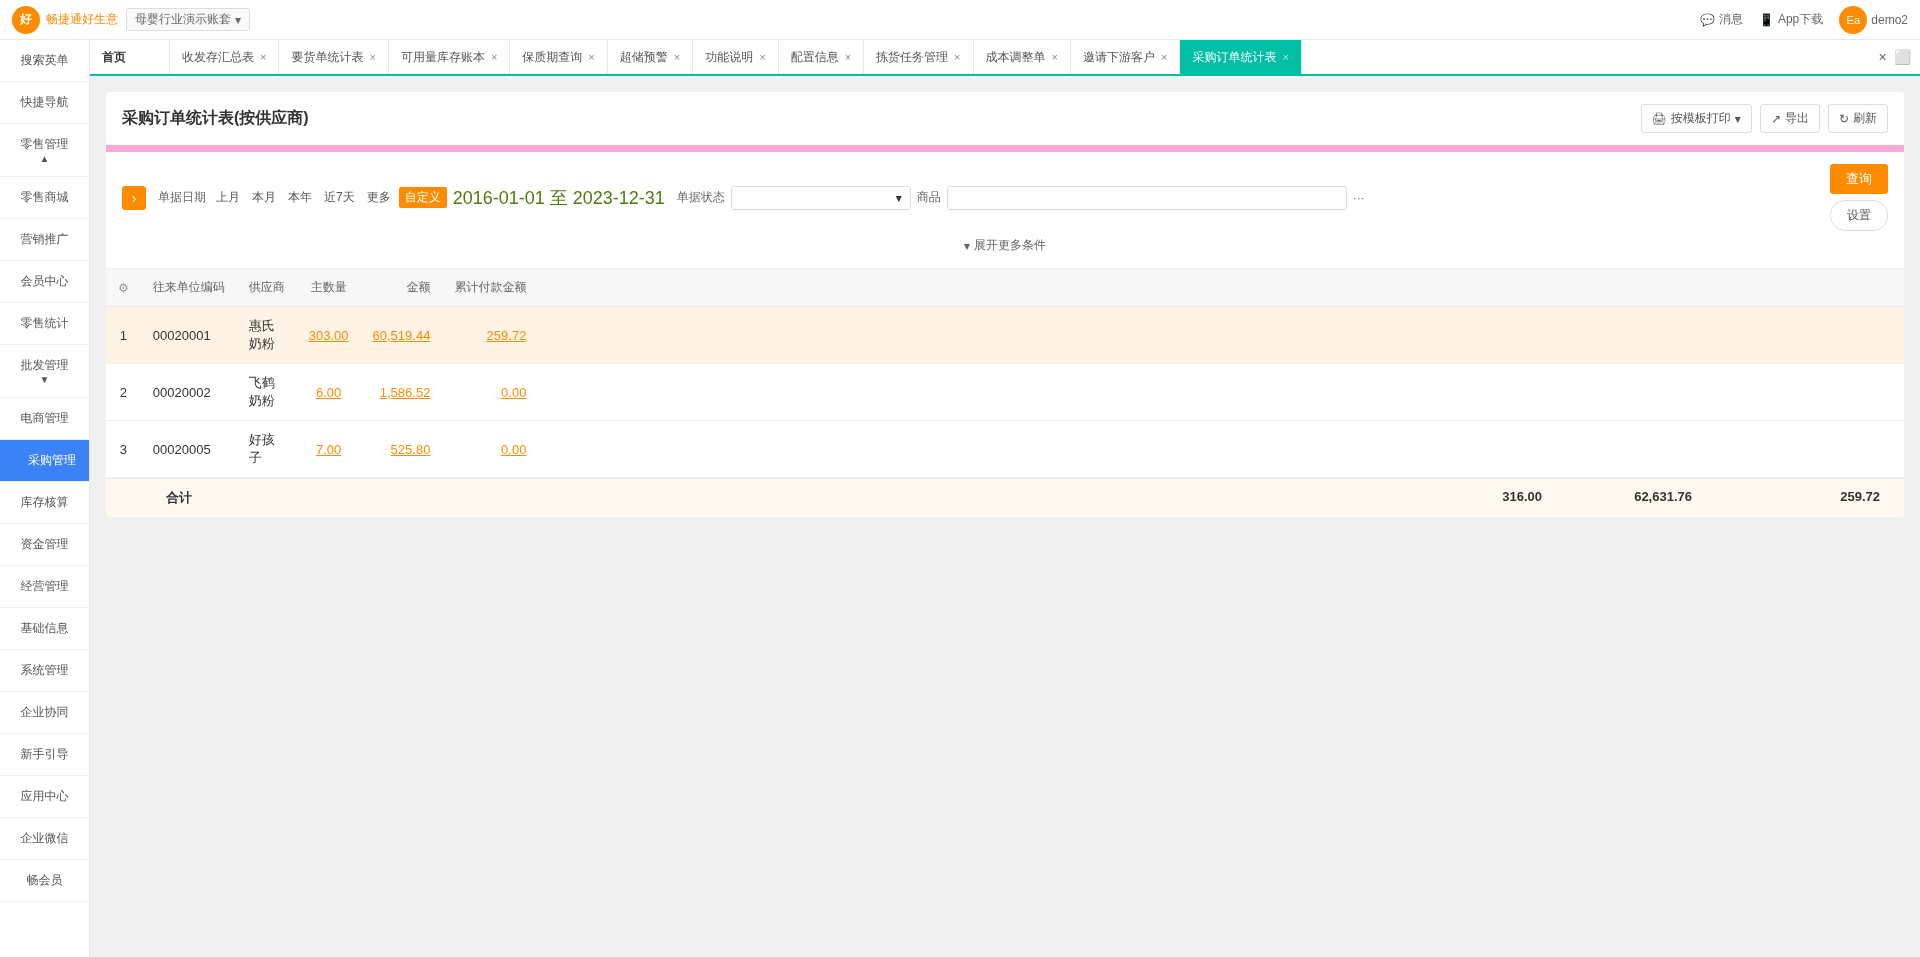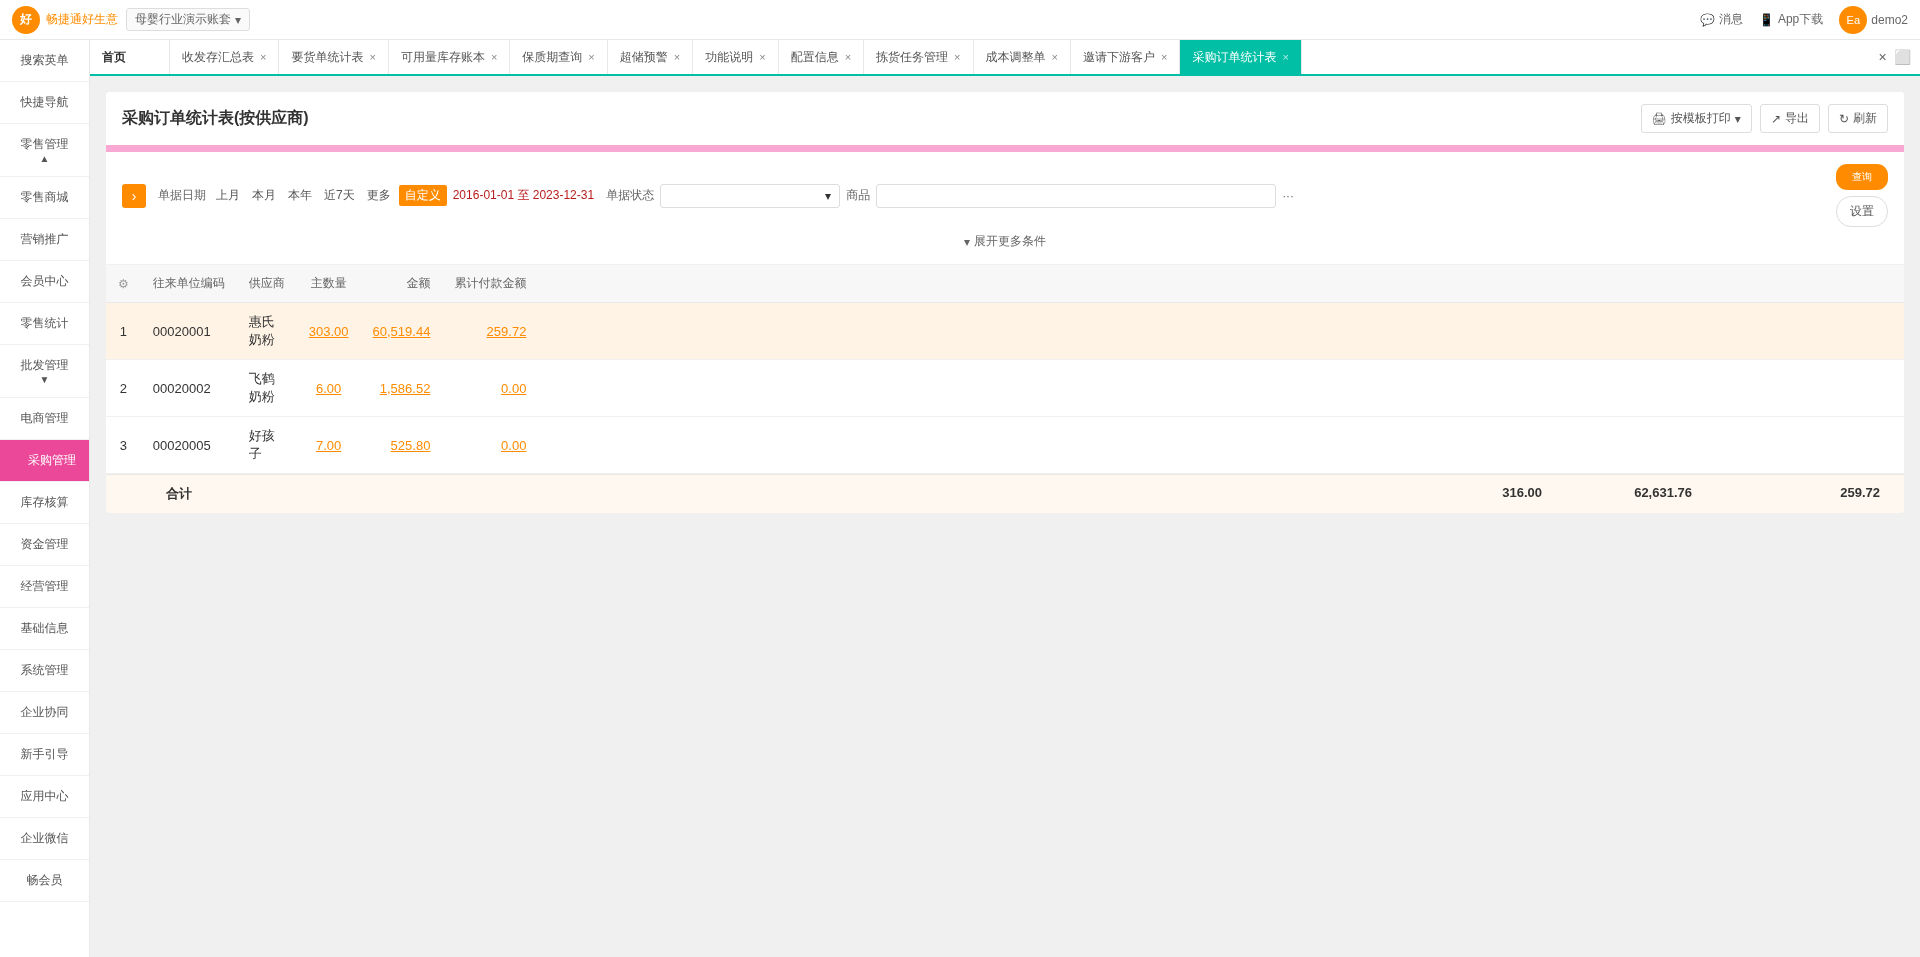--- a/index.html
+++ b/index.html
@@ -15,21 +15,21 @@
     .top-bar-right { display: flex; align-items: center; gap: 16px; font-size: 12px; color: #666; }
     .top-bar-right span { cursor: pointer; display: flex; align-items: center; gap: 4px; }
     .user-avatar { width: 28px; height: 28px; background: #ff8c00; border-radius: 50%; display: flex; align-items: center; justify-content: center; color: #fff; font-size: 11px; }
 
     
     .app-body { display: flex; flex: 1; overflow: hidden; }
 
     
     .sidebar { width: 90px; background: #fff; border-right: 1px solid #e8e8e8; display: flex; flex-direction: column; flex-shrink: 0; overflow-y: auto; }
     .sidebar-item { padding: 12px 4px; text-align: center; cursor: pointer; font-size: 12px; color: #555; border-bottom: 1px solid #f0f0f0; position: relative; }
-    .sidebar-item.active { background: #ec4899; color: #fff; padding-left: 19px; }
+    .sidebar-item.active { background: #3b82f6; color: #fff; padding-left: 19px; }
 
     
     .content-area { flex: 1; display: flex; flex-direction: column; overflow: hidden; }
 
     
     .tab-bar { height: 36px; background: #fff; display: flex; align-items: stretch; border-bottom: 2px solid #00bfa5; flex-shrink: 0; overflow-x: auto; }
     .tab-item { display: flex; align-items: center; padding: 0 12px; font-size: 12px; cursor: pointer; color: #555; white-space: nowrap; border-right: 1px solid #e8e8e8; gap: 6px; min-width: 80px; }
     .tab-item.home { background: #fff; color: #333; font-weight: bold; }
     .tab-item.active { background: #00bfa5; color: #fff; }
     .tab-item .tab-close { font-size: 11px; color: inherit; opacity: 0.7; cursor: pointer; }
@@ -51,26 +51,26 @@
 
     
     .filter-area { padding: 12px 16px; background: #fff; border-bottom: 1px solid #f0f0f0; }
     .filter-row { display: flex; align-items: center; gap: 12px; flex-wrap: wrap; }
     .filter-toggle { width: 24px; height: 24px; background: #ff8c00; border-radius: 3px; display: flex; align-items: center; justify-content: center; color: #fff; cursor: pointer; font-size: 14px; flex-shrink: 0; }
     .filter-group { display: flex; align-items: center; gap: 6px; }
     .filter-label { font-size: 12px; color: #666; white-space: nowrap; }
     .filter-date-links { display: flex; gap: 4px; }
     .filter-date-link { font-size: 12px; color: #555; cursor: pointer; padding: 2px 4px; }
     .filter-date-link.custom { background: #ff8c00; color: #fff; padding: 2px 6px; border-radius: 2px; }
-    .filter-date-range { font-size: 12px; color: #b91c1c; }
+    .filter-date-range { font-size: 18px; color: #4d7c0f; }
     .filter-input-group { display: flex; align-items: center; gap: 6px; flex: 1; }
     .filter-select { border: 1px solid #ddd; border-radius: 3px; padding: 4px 8px; font-size: 12px; color: #333; background: #fff; cursor: pointer; display: flex; align-items: center; justify-content: space-between; min-width: 180px; }
     .filter-text-input { border: 1px solid #ddd; border-radius: 3px; padding: 4px 8px; font-size: 12px; color: #999; flex: 1; min-width: 200px; max-width: 400px; }
     .filter-more-btn { color: #666; cursor: pointer; font-size: 12px; }
-    .btn-query { background: #ff8c00; color: #fff; border: none; border-radius: 11px; padding: 6px 16px; font-size: 10px; cursor: pointer; }
+    .btn-query { background: #ff8c00; color: #fff; border: none; border-radius: 3px; padding: 6px 16px; font-size: 13px; cursor: pointer; }
     .btn-settings { background: #fff; color: #555; border: 1px solid #ddd; border-radius: 15px; padding: 6px 10px; font-size: 12px; cursor: pointer; }
     .filter-expand-row { display: flex; justify-content: center; padding: 6px 0 2px; }
     .filter-expand-btn { display: flex; align-items: center; gap: 4px; font-size: 12px; color: #666; cursor: pointer; }
 
     
     .data-table { width: 100%; border-collapse: collapse; }
     .data-table th { background: #f7f7f7; padding: 10px 12px; text-align: left; font-size: 12px; color: #666; font-weight: normal; border-bottom: 1px solid #e8e8e8; white-space: nowrap; }
     .data-table td { padding: 10px 12px; font-size: 13px; color: #333; border-bottom: 1px solid #f0f0f0; }
     .data-table tr.selected td { background: #fff3e6; }
     .data-table .num-col { text-align: center; }

